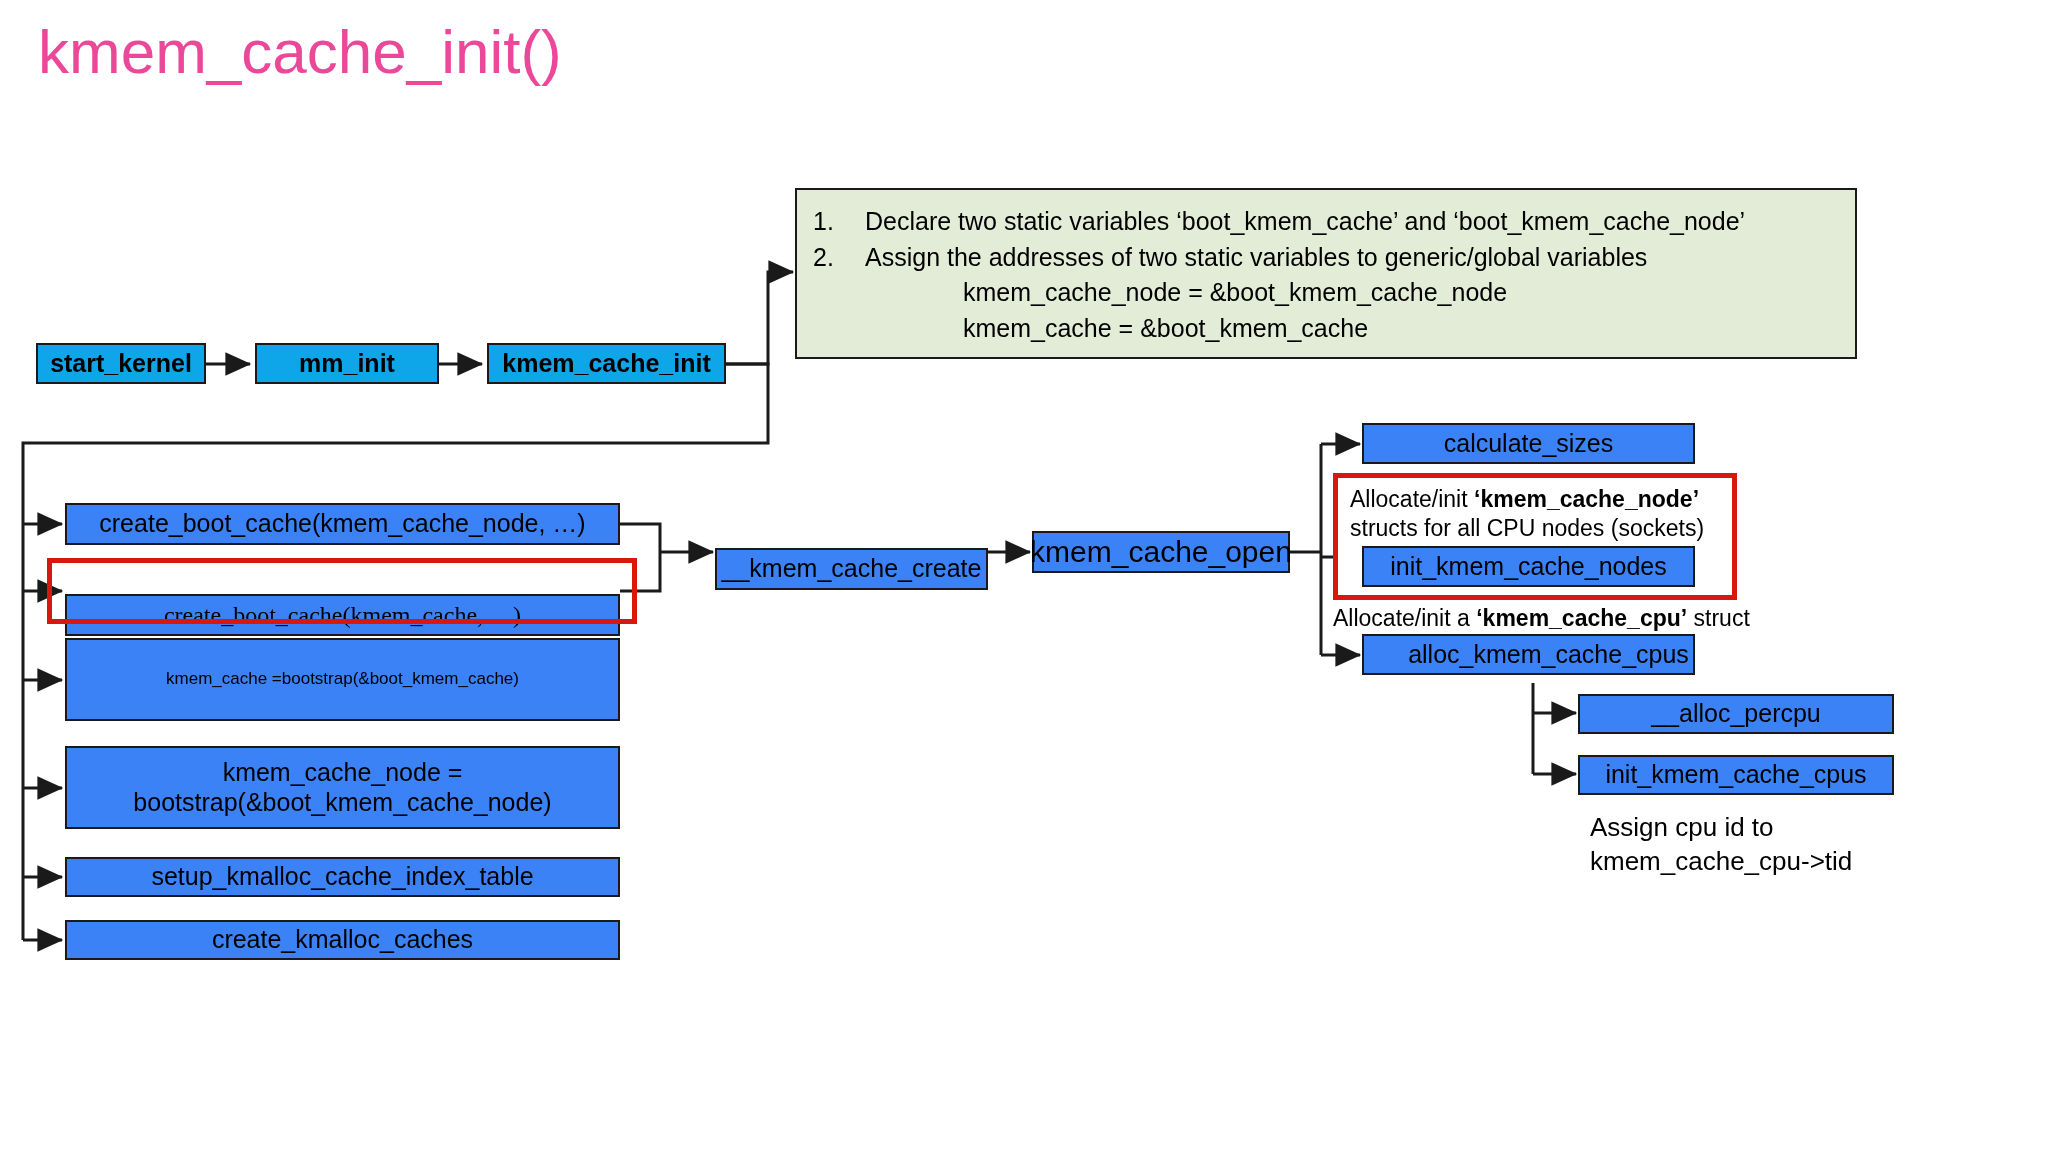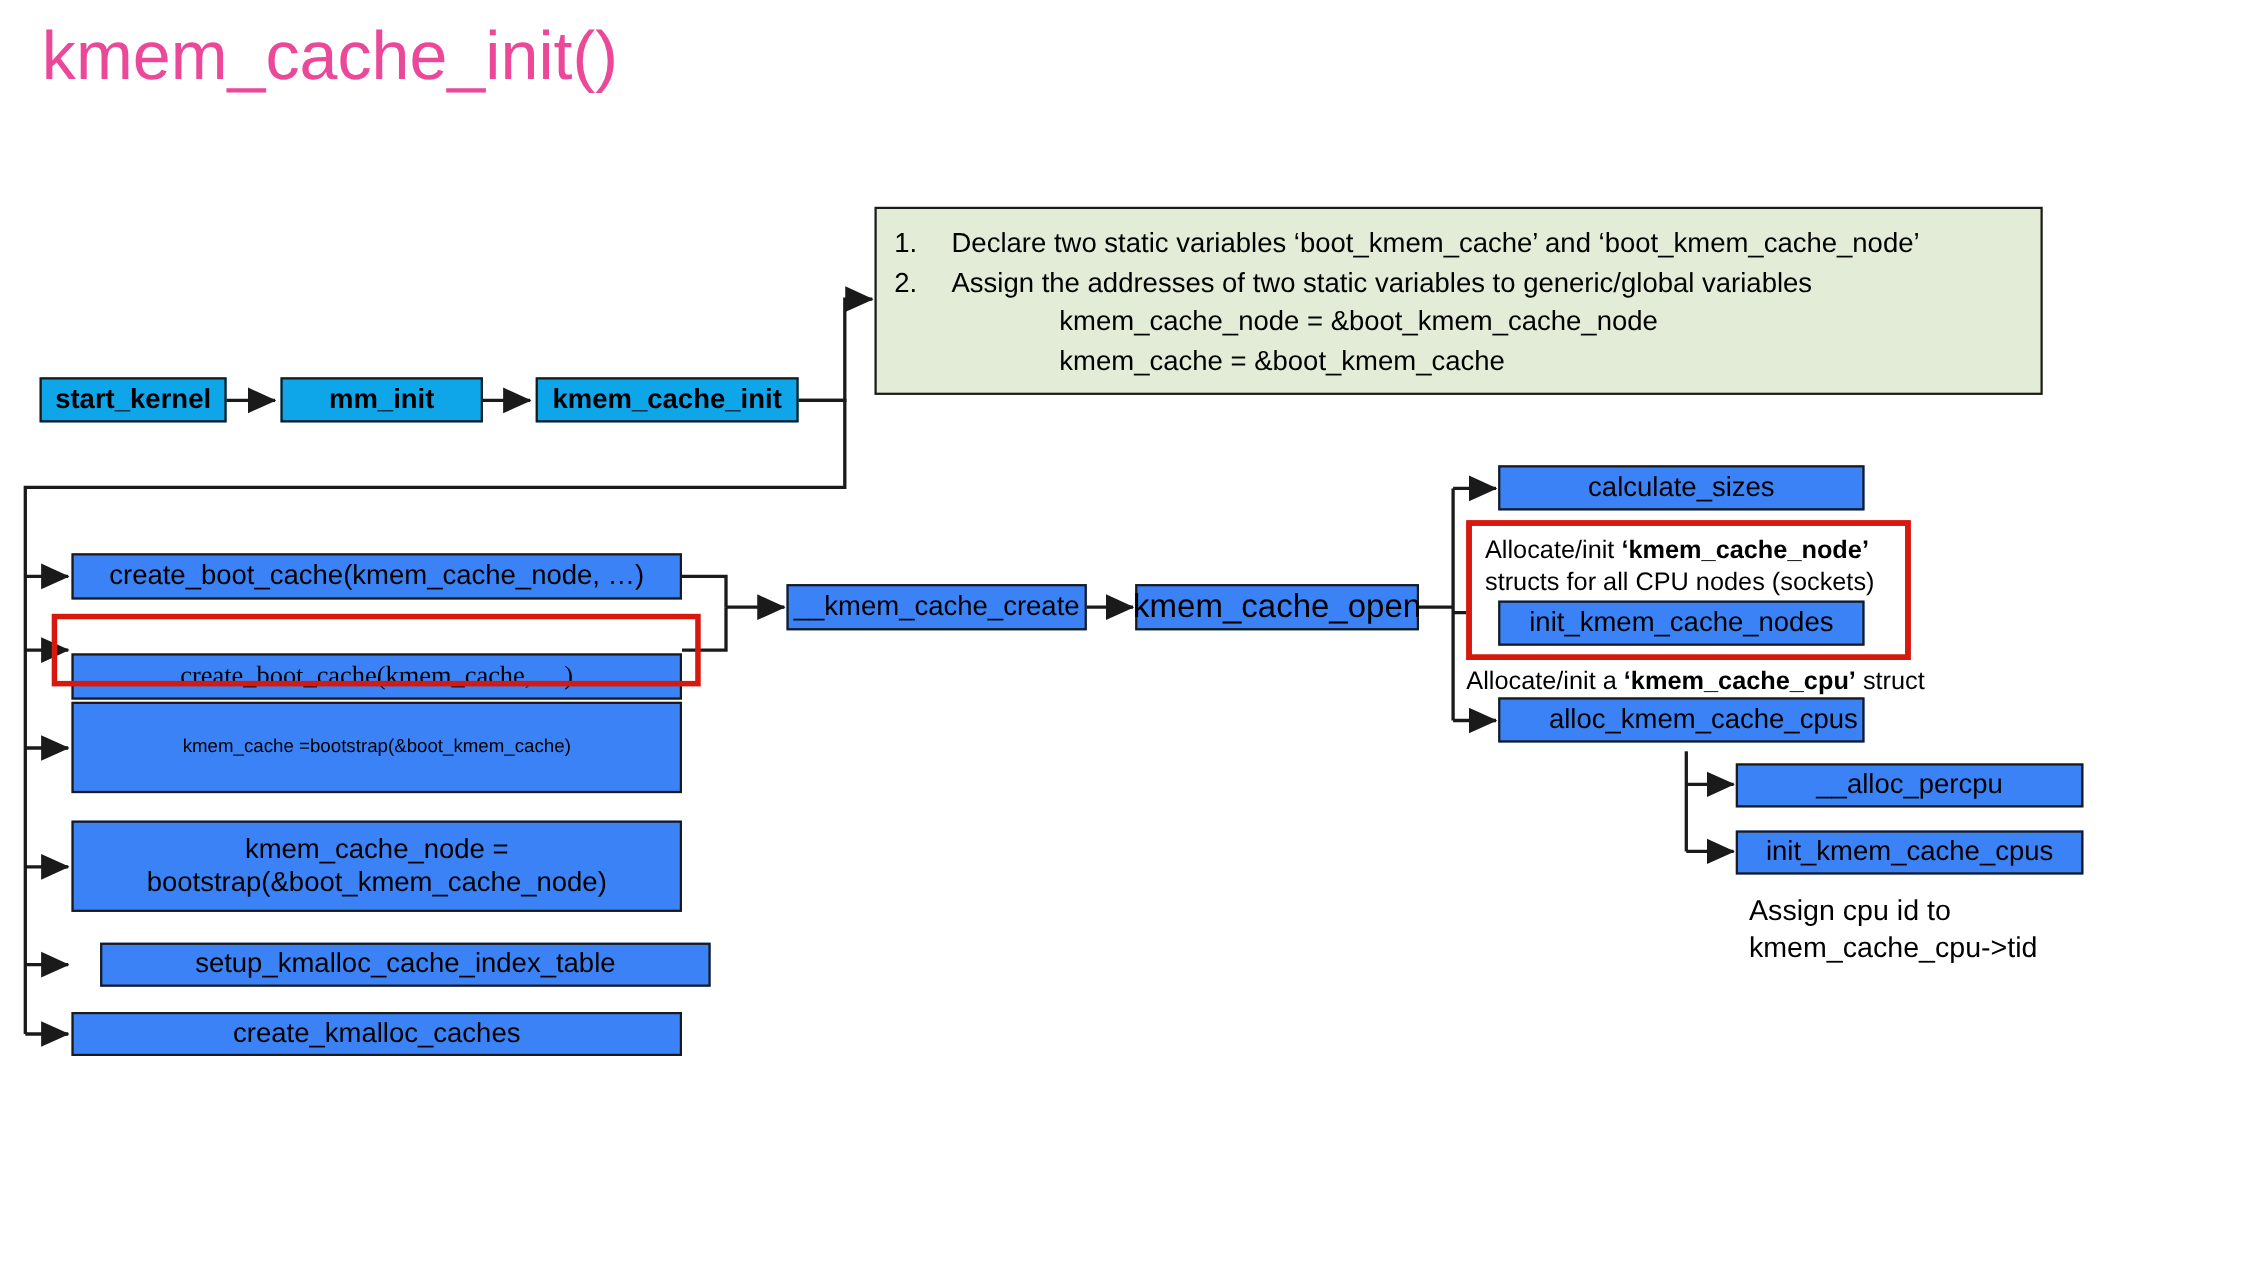--- a/index.html
+++ b/index.html
@@ -195,29 +195,29 @@
   <div class="node green" style="left:65px; top:638px; width:555px; height:83px; font-size:17px; flex-direction:row;">
     <span>kmem_cache =</span>
     <span>bootstrap(&amp;boot_kmem_cache)</span>
   </div>
 
   <div class="node green" style="left:65px; top:746px; width:555px; height:83px; font-size:25px; flex-direction:column;">
     <span>kmem_cache_node =</span>
     <span>bootstrap(&amp;boot_kmem_cache_node)</span>
   </div>
 
-  <div class="node green" style="left:65px; top:857px; width:555px; height:40px; font-size:25px;margin-left:26px;">
+  <div class="node green" style="left:65px; top:857px; width:555px; height:40px; font-size:25px;">
     <span>setup_kmalloc_cache_index_table</span>
   </div>
 
   <div class="node green" style="left:65px; top:920px; width:555px; height:40px; font-size:25px;">
     <span>create_kmalloc_caches</span>
   </div>
 
-  <div class="node green" style="left:715px; top:531px; width:273px; height:42px; font-size:25px;">
+  <div class="node green" style="left:715px; top:548px; width:273px; height:42px; font-size:25px;">
     <span>__kmem_cache_create</span>
   </div>
 
   <div class="node green" style="left:1032px; top:531px; width:258px; height:42px; font-size:30px;">
     <span>kmem_cache_open</span>
   </div>
 
   <div class="node green" style="left:1362px; top:423px; width:333px; height:41px; font-size:25px;">
     <span>calculate_sizes</span>
   </div>

